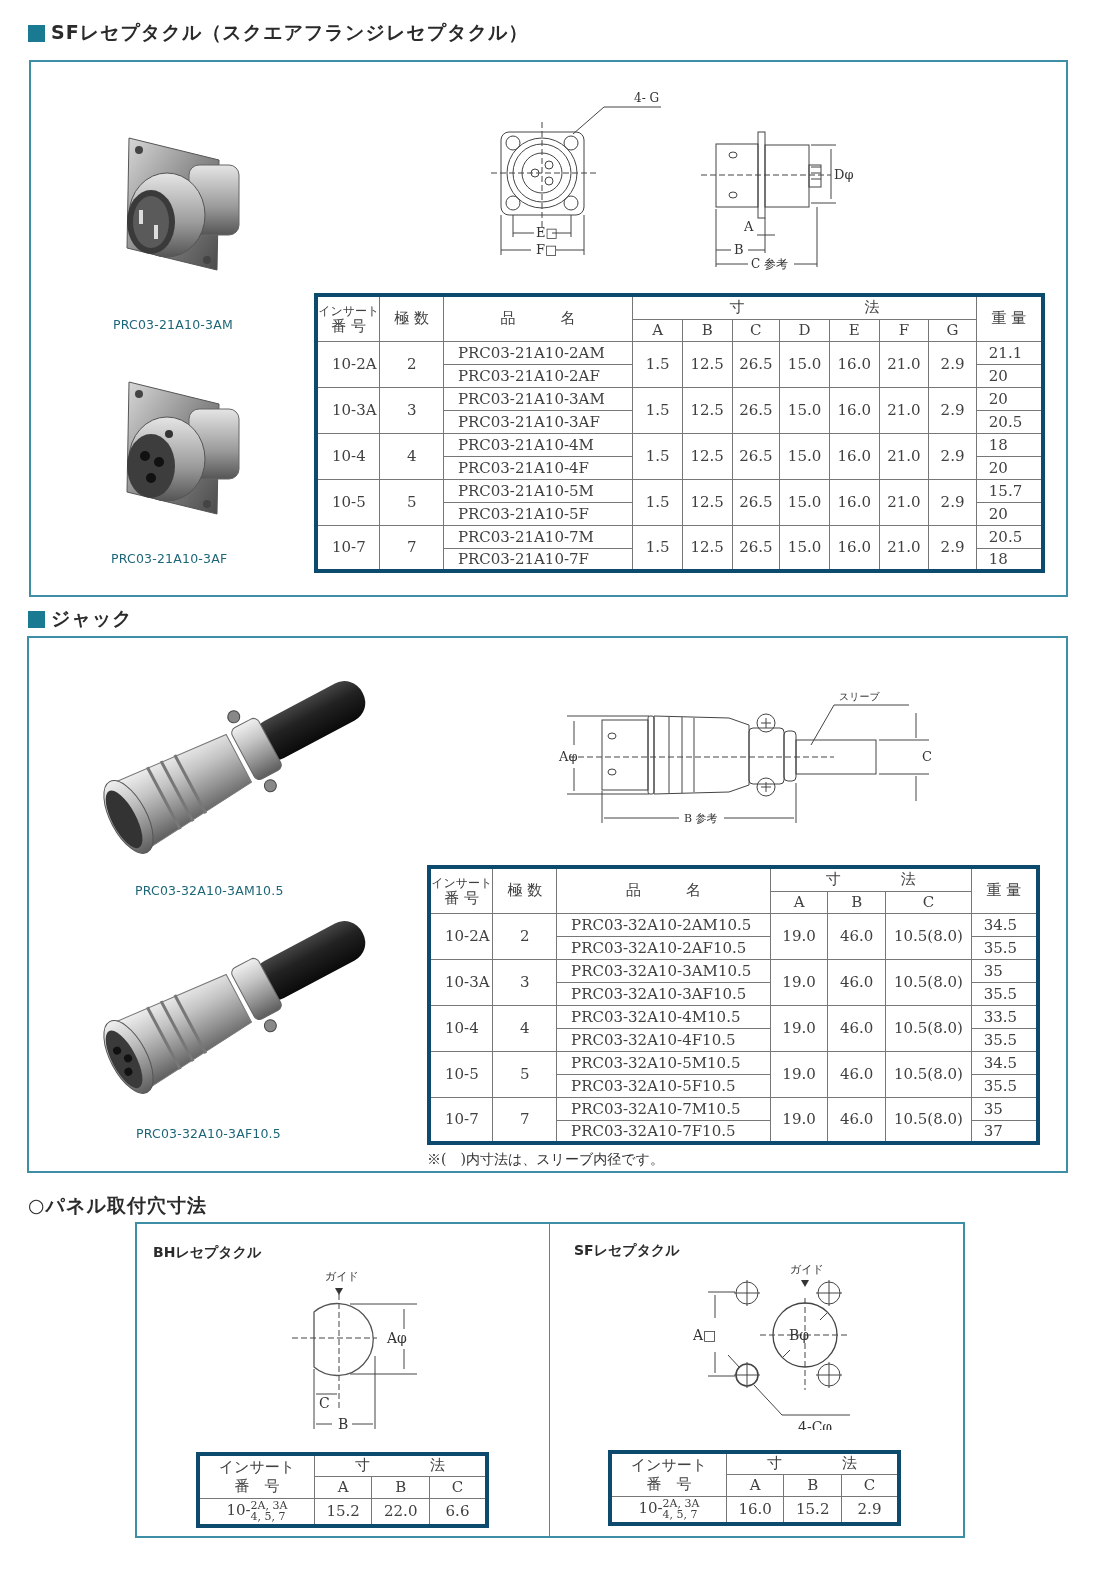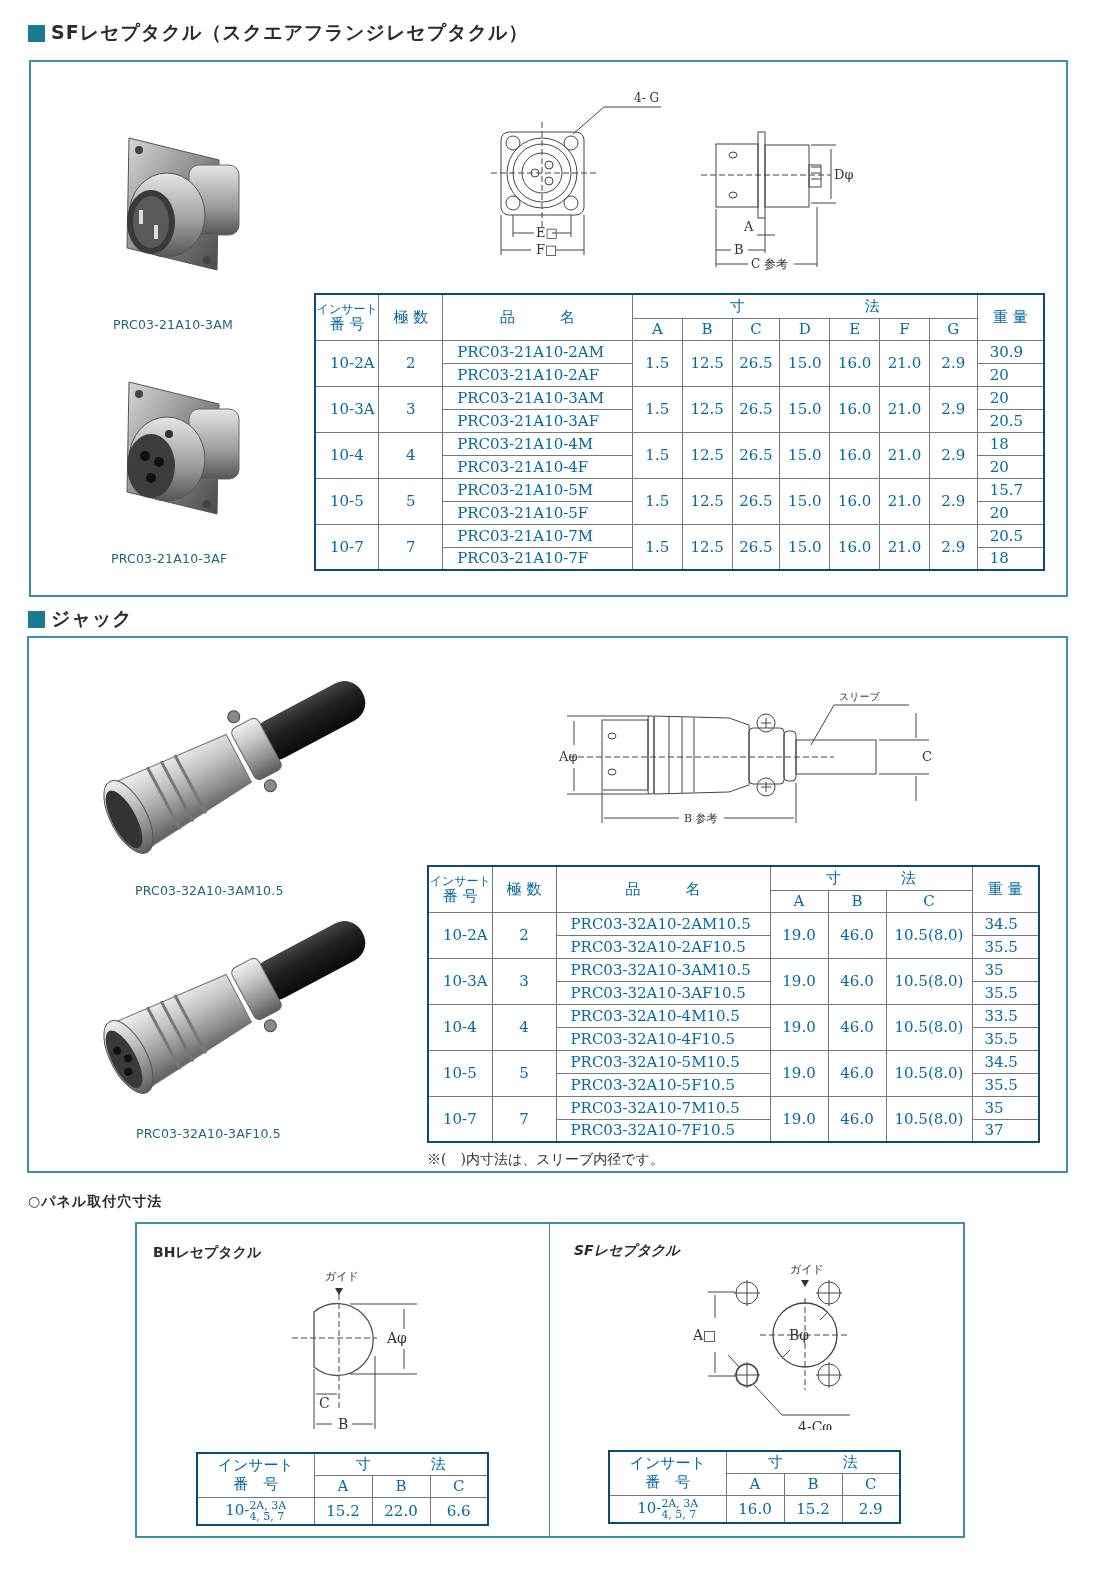--- a/index.html
+++ b/index.html
@@ -12,22 +12,22 @@
     position: absolute; font-family: "DejaVu Sans", sans-serif; font-weight: bold;
     font-size: 19px; color: #2b2b2b; display: flex; align-items: center; letter-spacing: 1px;
   }
   .sq { display: inline-block; width: 17px; height: 17px; background: #1a7a92; margin-right: 6px; }
   .panel { position: absolute; border: 2px solid #3e8ea6; background: #fff; }
   .caption {
     position: absolute; font-family: "DejaVu Sans", sans-serif; font-size: 12.5px;
     color: #1d6678; letter-spacing: 0.2px;
   }
   table.spec {
-    position: absolute; border-collapse: collapse; border: 2px solid #0c4a6e;
-    font-family: "DejaVu Serif", serif; color: #0369a1;
+    position: absolute; border-collapse: collapse; border: 4px solid #0c4a6e;
+    font-family: "DejaVu Serif", serif; color: #404040;
   }
   table.spec td, table.spec th {
     border: 1px solid #777; text-align: center; font-weight: normal; padding: 0;
     white-space: nowrap;
   }
   table.spec th { font-size: 15px; }
   table.spec td { font-size: 15px; }
   td.pn { text-align: left !important; padding-left: 14px !important; }
   td.wt { text-align: left !important; padding-left: 12px !important; }
   .hdr-small { font-size: 12px !important; line-height: 13px; }
@@ -189,21 +189,21 @@
           <td class="pn" rowspan="2">10-2A</td>
           <td rowspan="2">2</td>
           <td class="pn">PRC03-21A10-2AM</td>
           <td rowspan="2">1.5</td>
           <td rowspan="2">12.5</td>
           <td rowspan="2">26.5</td>
           <td rowspan="2">15.0</td>
           <td rowspan="2">16.0</td>
           <td rowspan="2">21.0</td>
           <td rowspan="2">2.9</td>
-          <td class="wt">30.9</td>
+          <td class="wt">21.1</td>
         </tr>
         <tr style="height: 23px;">
           <td class="pn">PRC03-21A10-2AF</td>
           <td class="wt">20</td>
         </tr>
         <tr style="height: 23px;">
           <td class="pn" rowspan="2">10-3A</td>
           <td rowspan="2">3</td>
           <td class="pn">PRC03-21A10-3AM</td>
           <td rowspan="2">1.5</td>
@@ -460,21 +460,21 @@
         </tr>
         <tr style="height: 23px;">
           <td class="pn">PRC03-32A10-7F10.5</td>
           <td class="wt">37</td>
         </tr>
       </tbody>
   </table>
   <div class="note" style="left:398px; top:513px;">※(　)内寸法は、スリーブ内径です。</div>
 </div>
 
-<div class="section-title" style="left:28px; top:1193px; font-size:14px;">○パネル取付穴寸法</div>
+<div class="section-title" style="left:28px; top:1193px; font-size:19px;">○パネル取付穴寸法</div>
 
 <div class="panel" style="left:135px; top:1222px; width:466px; height:316px; border-right:1px solid #3e8ea6;">
   <div class="sub-title" style="left:16px; top:20px;">BHレセプタクル</div>
   <svg class="abs" style="left:145px; top:40px;" width="170" height="170">
     <g stroke="#444" fill="none" stroke-width="1">
       <path d="M32,48 A36,36 0 1 1 32,103 Z" stroke="#555" stroke-width="1.3"></path>
       <line x1="10" y1="74" x2="95" y2="74" stroke-dasharray="6,3"></line>
       <line x1="57" y1="30" x2="57" y2="145" stroke-dasharray="6,3"></line>
       <line x1="68" y1="40" x2="135" y2="40"></line>
         <line x1="68" y1="110" x2="135" y2="110"></line>
@@ -521,21 +521,21 @@
       </td>
       <td>15.2</td>
       <td>22.0</td>
       <td>6.6</td>
     </tr>
   </tbody>
     </table>
 </div>
 
 <div class="panel" style="left:549px; top:1222px; width:416px; height:316px; border-left:1px solid #3e8ea6;">
-  <div class="sub-title" style="left:24px; top:18px;font-style:italic;">SFレセプタクル</div>
+  <div class="sub-title" style="left:24px; top:18px;">SFレセプタクル</div>
   <svg class="abs" style="left:140px; top:36px;" width="190" height="170">
     <g stroke="#444" fill="none" stroke-width="1">
       <circle cx="115" cy="75" r="32" stroke-width="1.3"></circle>
       <circle cx="57" cy="33" r="11"></circle>
         <circle cx="139" cy="33" r="11"></circle>
       <circle cx="57" cy="115" r="11" stroke-width="1.6"></circle>
         <circle cx="139" cy="115" r="11"></circle>
       <line x1="44" y1="33" x2="70" y2="33"></line>
         <line x1="57" y1="20" x2="57" y2="46"></line>
       <line x1="126" y1="33" x2="152" y2="33"></line>

